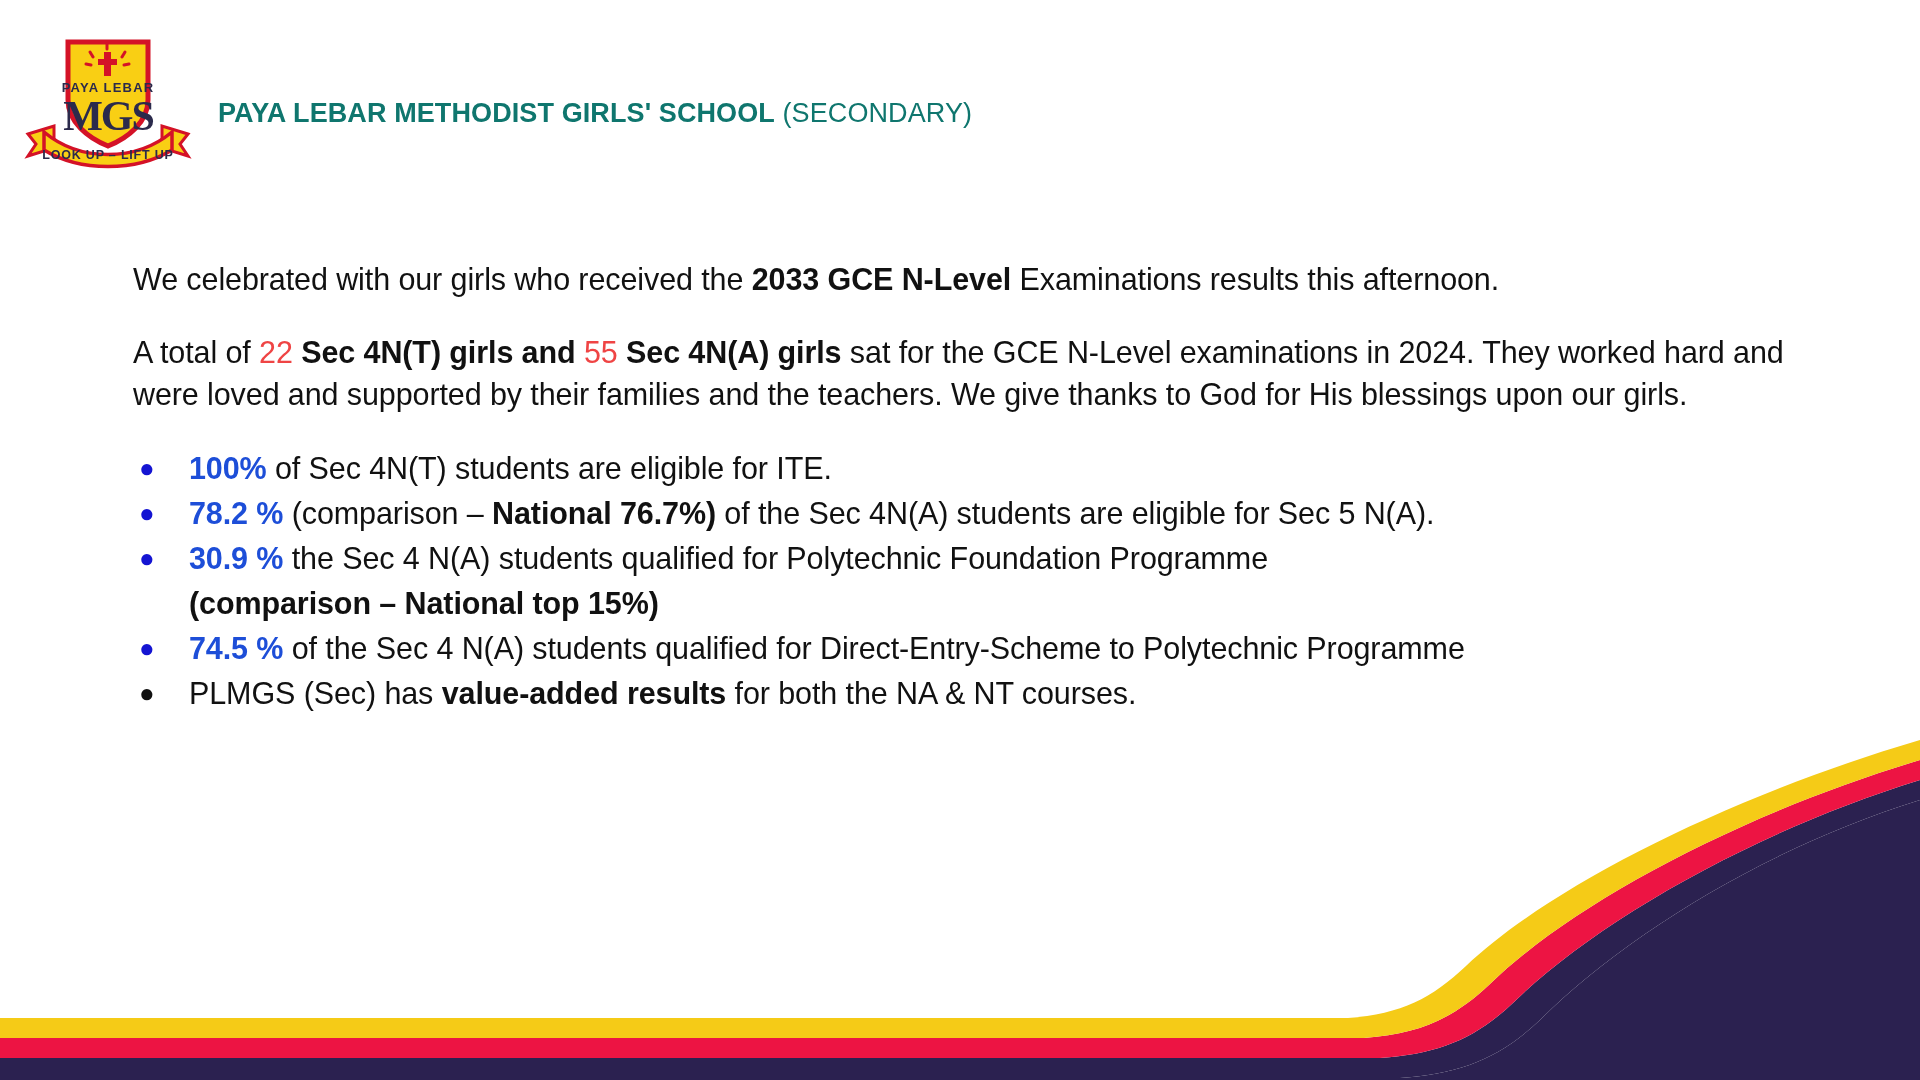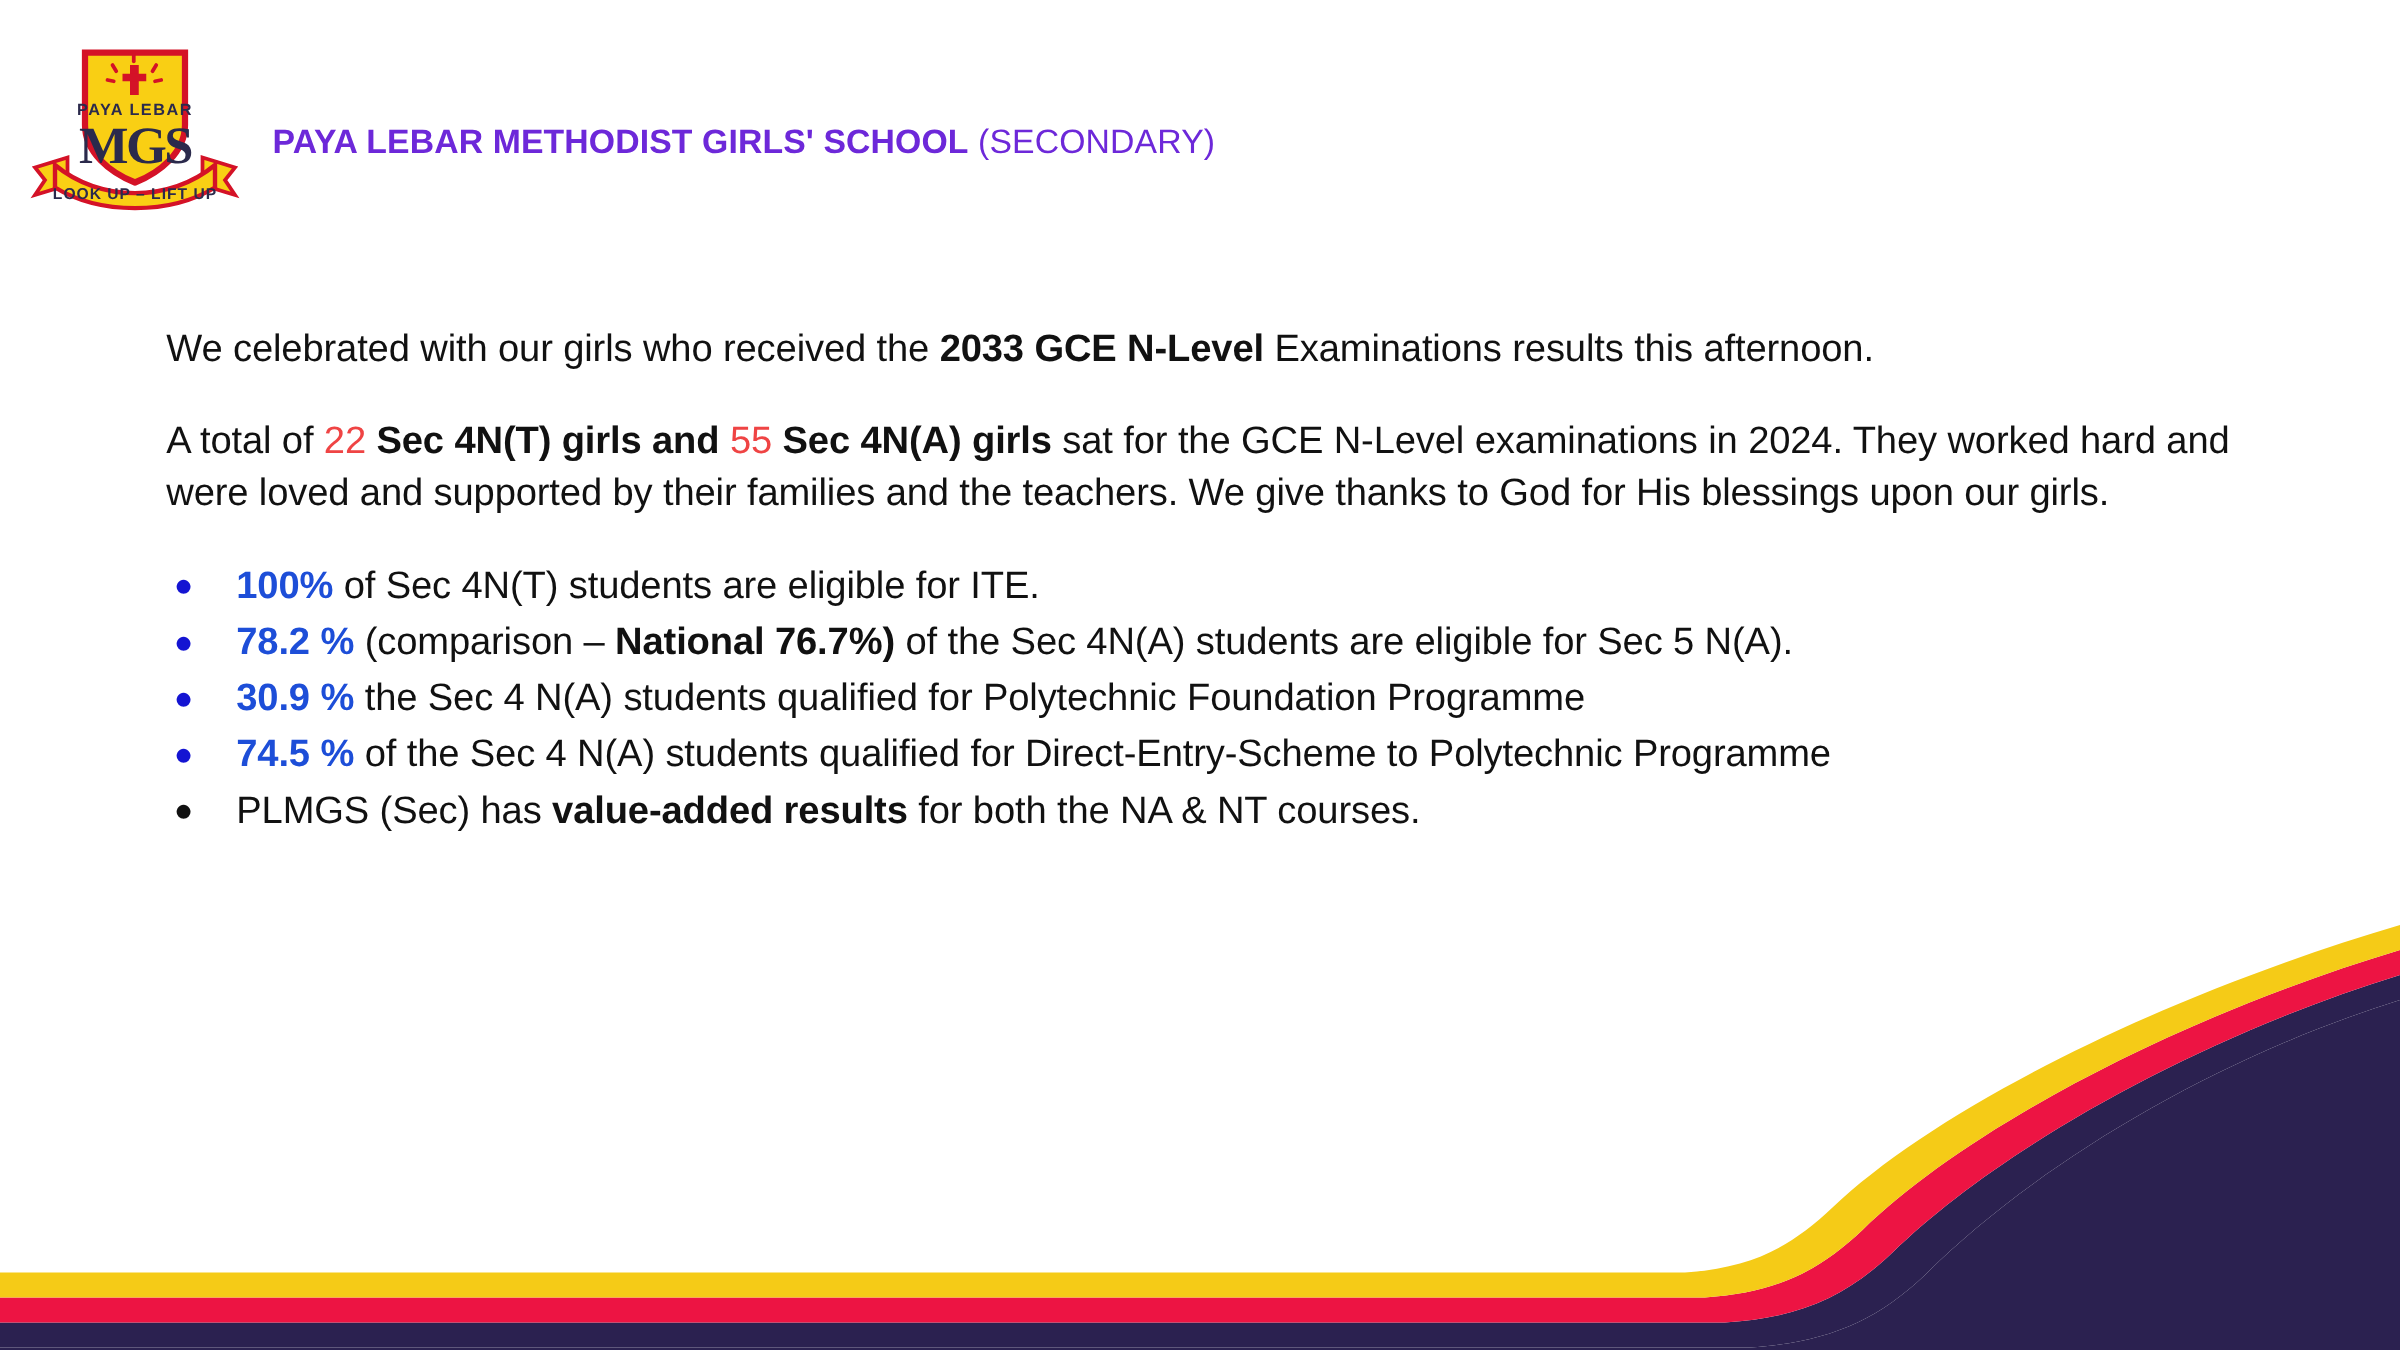--- a/index.html
+++ b/index.html
@@ -30,21 +30,21 @@
   .crest {
     width: 176px;
     height: 150px;
     flex: 0 0 auto;
     display: block;
   }
   .school-name {
     font-size: 27px;
     letter-spacing: 0.1px;
     white-space: nowrap;
-    color: #6d28d9;
+    color: #0f766e;
     margin-top: 32px;
   }
   .school-name .bold {
     font-weight: bold;
   }
   .school-name .light {
     font-weight: normal;
   }
 
   
@@ -173,20 +173,21 @@
     </li>
 
     <li class="bullet-item">
       <span class="bullet-marker blue-dot">●</span>
       <span class="blue">78.2 %</span><span> (comparison – </span><span class="b">National 76.7%)</span><span> of the Sec 4N(A) students are eligible for Sec 5 N(A).</span>
     </li>
 
     <li class="bullet-item">
       <span class="bullet-marker blue-dot">●</span>
       <span class="blue">30.9 %</span><span> the Sec 4 N(A) students qualified for Polytechnic Foundation Programme</span>
+      <span class="subline">(comparison – National top 15%)</span>
     </li>
 
     <li class="bullet-item">
       <span class="bullet-marker blue-dot">●</span>
       <span class="blue">74.5 %</span><span> of the Sec 4 N(A) students qualified for Direct-Entry-Scheme to Polytechnic Programme</span>
     </li>
 
     <li class="bullet-item">
       <span class="bullet-marker black-dot">●</span>
       <span>PLMGS (Sec) has </span><span class="b">value-added results</span><span> for both the NA &amp; NT courses.</span>

